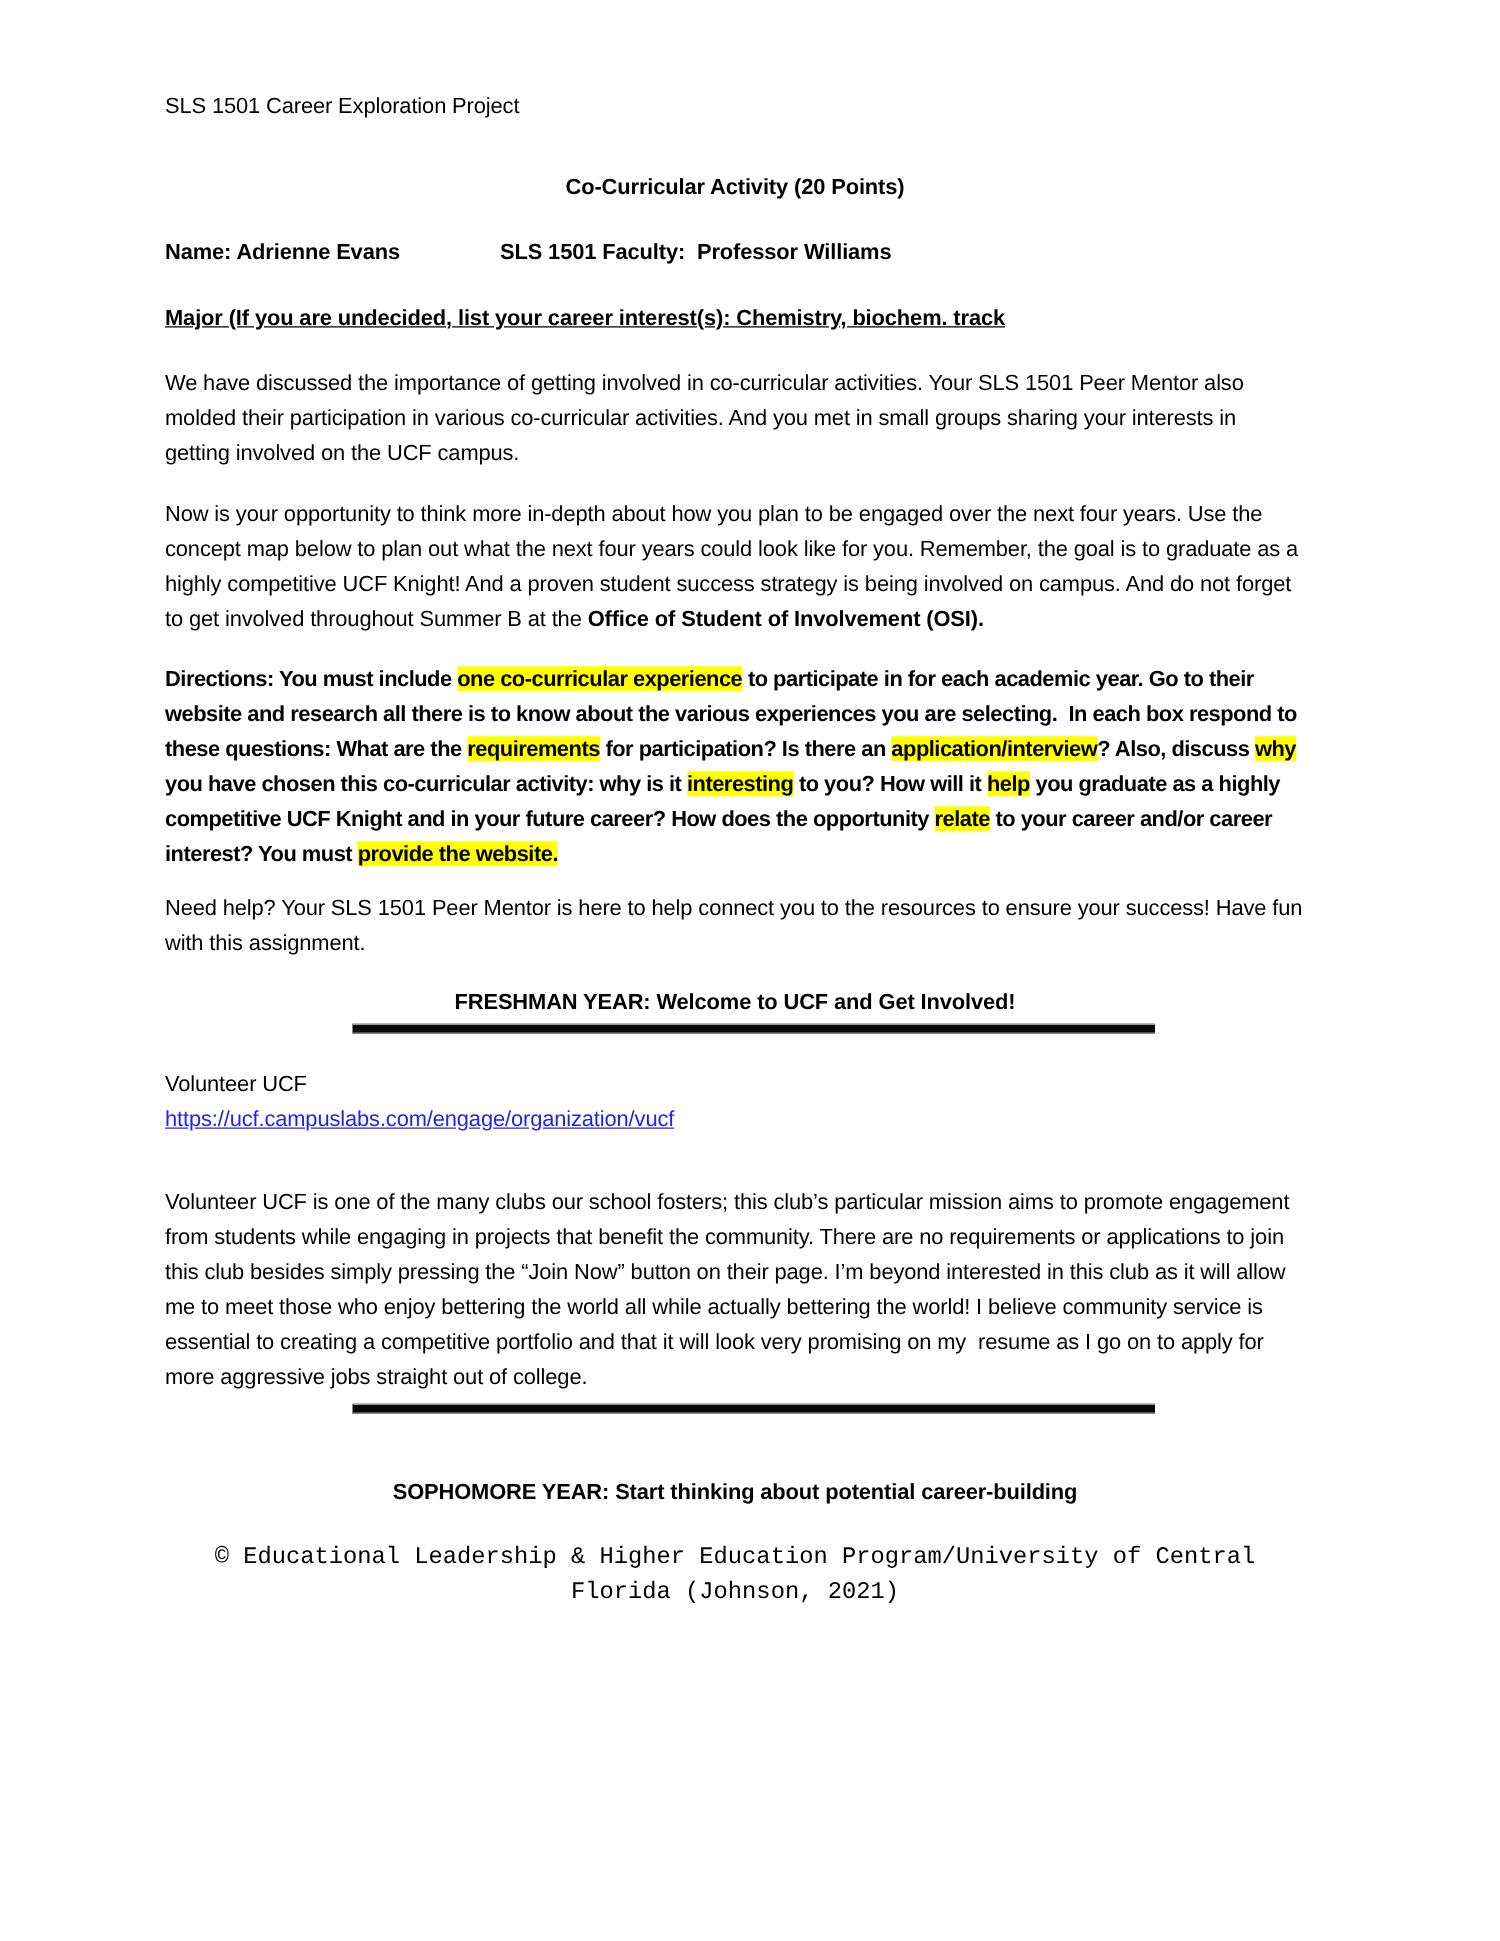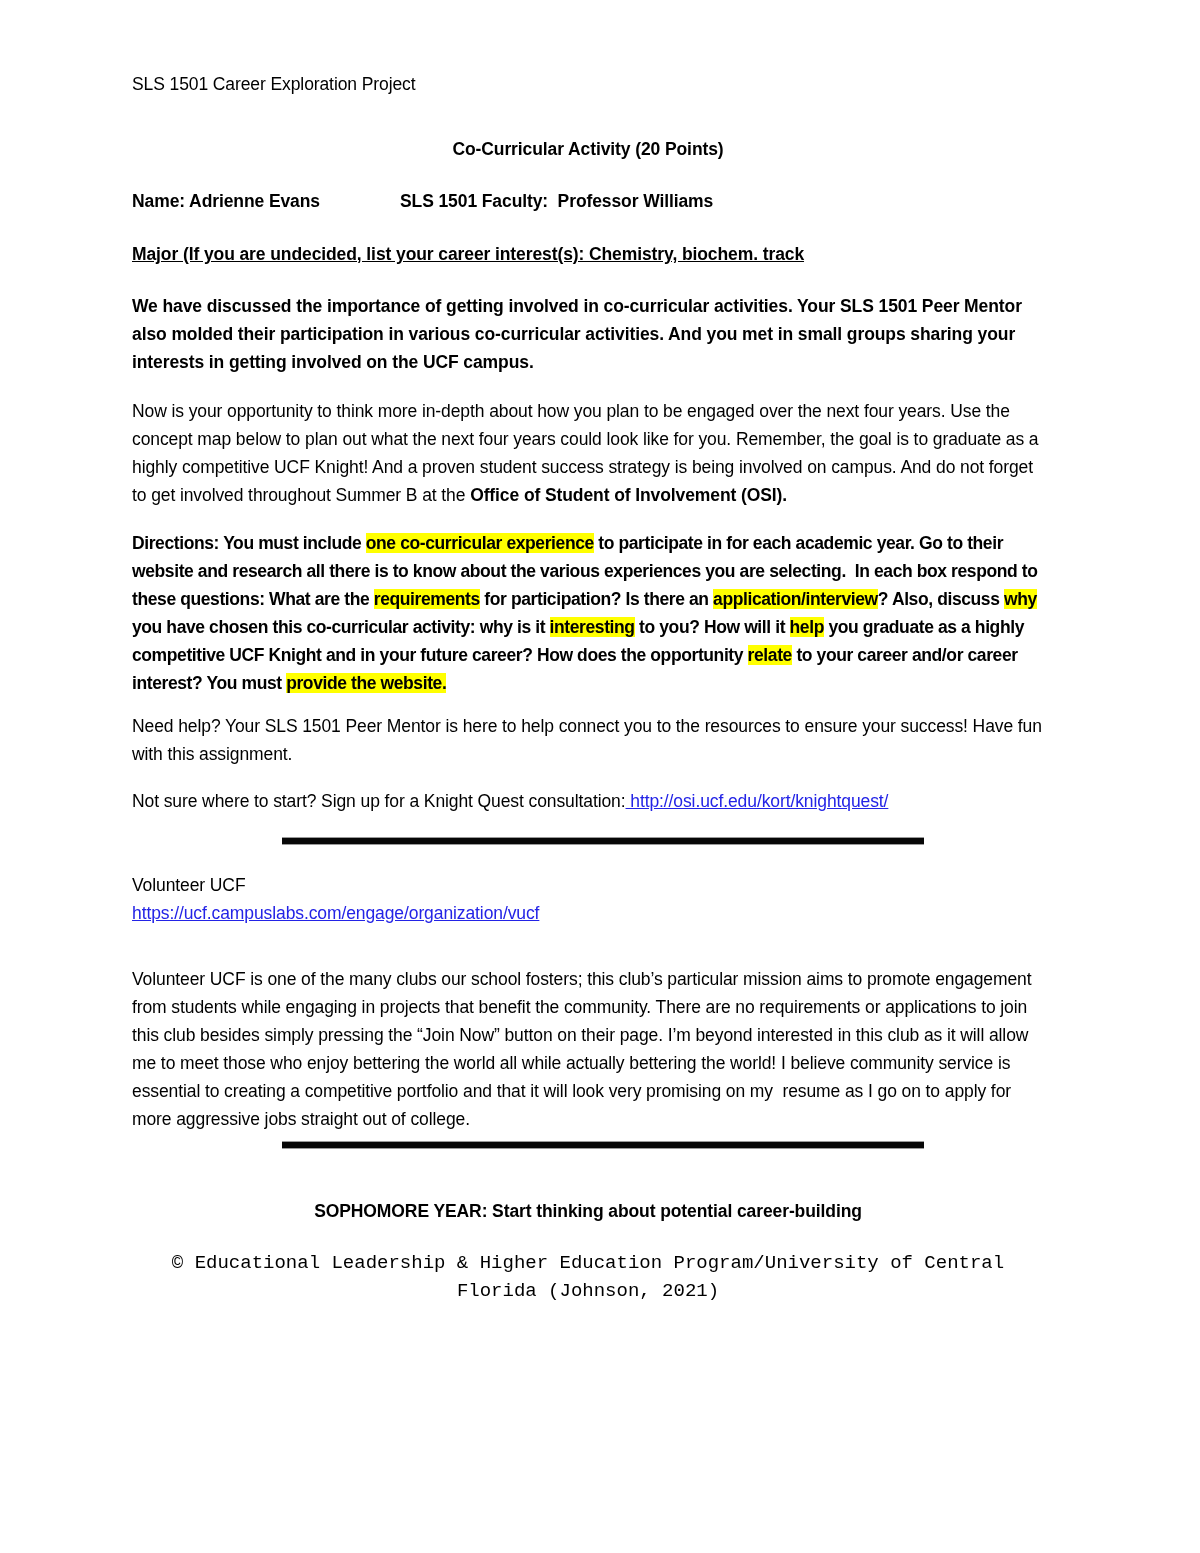--- a/index.html
+++ b/index.html
@@ -26,21 +26,21 @@
     letter-spacing: -0.1px;
     white-space: pre-wrap;
   }
   .bold { font-weight: bold; }
   .center { text-align: center; }
 
   .hdr        { margin-bottom: 37px !important; }
   .title      { margin-bottom: 24px !important; }
   .nameline   { margin-bottom: 25px !important; }
   .majorline  { margin-bottom: 24px !important; text-decoration: underline; }
-  .intro      { margin-bottom: 21px !important; font-weight: bold; }
+  .intro      { margin-bottom: 21px !important; }
   .opp        { margin-bottom: 20px !important; }
   .directions { margin-bottom: 15px !important; letter-spacing: -0.4px !important; }
   .needhelp   { margin-bottom: 19px !important; }
   .freshman   { margin-bottom: 4px  !important; }
   .knight     { margin-bottom: 22px !important; }
   .sarc       { margin-bottom: 18px !important; }
   .club       { margin-bottom: 38px; }
   .reflection { margin-bottom: 8px  !important; }
   .soph       { margin-bottom: 24px !important; }
 
@@ -89,22 +89,22 @@
     <p class="majorline bold">Major (If you are undecided, list your career interest(s): Chemistry, biochem. track</p>
 
     <p class="intro">We have discussed the importance of getting involved in co-curricular activities. Your SLS 1501 Peer Mentor also molded their participation in various co-curricular activities. And you met in small groups sharing your interests in getting involved on the UCF campus.</p>
 
     <p class="opp"><span class="seg-n">Now is your opportunity to think more in-depth about how you plan to be engaged over the next four years. Use the concept map below to plan out what the next four years could look like for you. Remember, the goal is to graduate as a highly competitive UCF Knight! And a proven student success strategy is being involved on campus. And do not forget to get involved throughout Summer B at the </span><span class="seg-b">Office of Student of Involvement (OSI).</span></p>
 
     <p class="directions bold"><span class="seg-n">Directions: You must include </span><span class="seg-hl">one co-curricular experience</span><span class="seg-n"> to participate in for each academic year. Go to their website and research all there is to know about the various experiences you are selecting.  In each box respond to these questions: What are the </span><span class="seg-hl">requirements</span><span class="seg-n"> for participation? Is there an </span><span class="seg-hl">application/interview</span><span class="seg-n">? Also, discuss </span><span class="seg-hl">why</span><span class="seg-n"> you have chosen this co-curricular activity: why is it </span><span class="seg-hl">interesting</span><span class="seg-n"> to you? How will it </span><span class="seg-hl">help</span><span class="seg-n"> you graduate as a highly competitive UCF Knight and in your future career? How does the opportunity </span><span class="seg-hl">relate</span><span class="seg-n"> to your career and/or career interest? You must </span><span class="seg-hl">provide the website.</span></p>
 
     <p class="needhelp">Need help? Your SLS 1501 Peer Mentor is here to help connect you to the resources to ensure your success! Have fun with this assignment.</p>
 
+    <p class="freshman center bold">FRESHMAN YEAR: Welcome to UCF and Get Involved!</p>
 
-    <p class="knight"><span class="seg-n">Not sure where to start? Sign up for a Knight Quest consultation:</span><span class="seg-link"> http://osi.ucf.edu/kort/knightquest/</span></p>
 
 
     <div class="bar bar1"></div>
 
     <div class="club">
       <p>Volunteer UCF</p>
       <p><span class="seg-link">https://ucf.campuslabs.com/engage/organization/vucf</span></p>
     </div>
 
     <p class="reflection"><span class="seg-n">Volunteer UCF is one of the many clubs our school fosters; this club’s particular mission aims to promote engagement from students while engaging in projects that benefit the community. There are no requirements or applications to join this club besides simply pressing the “Join Now” button on their page. I’m beyond interested in this club as it will allow me to meet those who enjoy bettering the world all while </span><span class="seg-i">actually</span><span class="seg-n"> bettering the world! I believe community service is essential to creating a competitive portfolio and that it will look very promising on my  resume as I go on to apply for more aggressive jobs straight out of college.</span></p>

